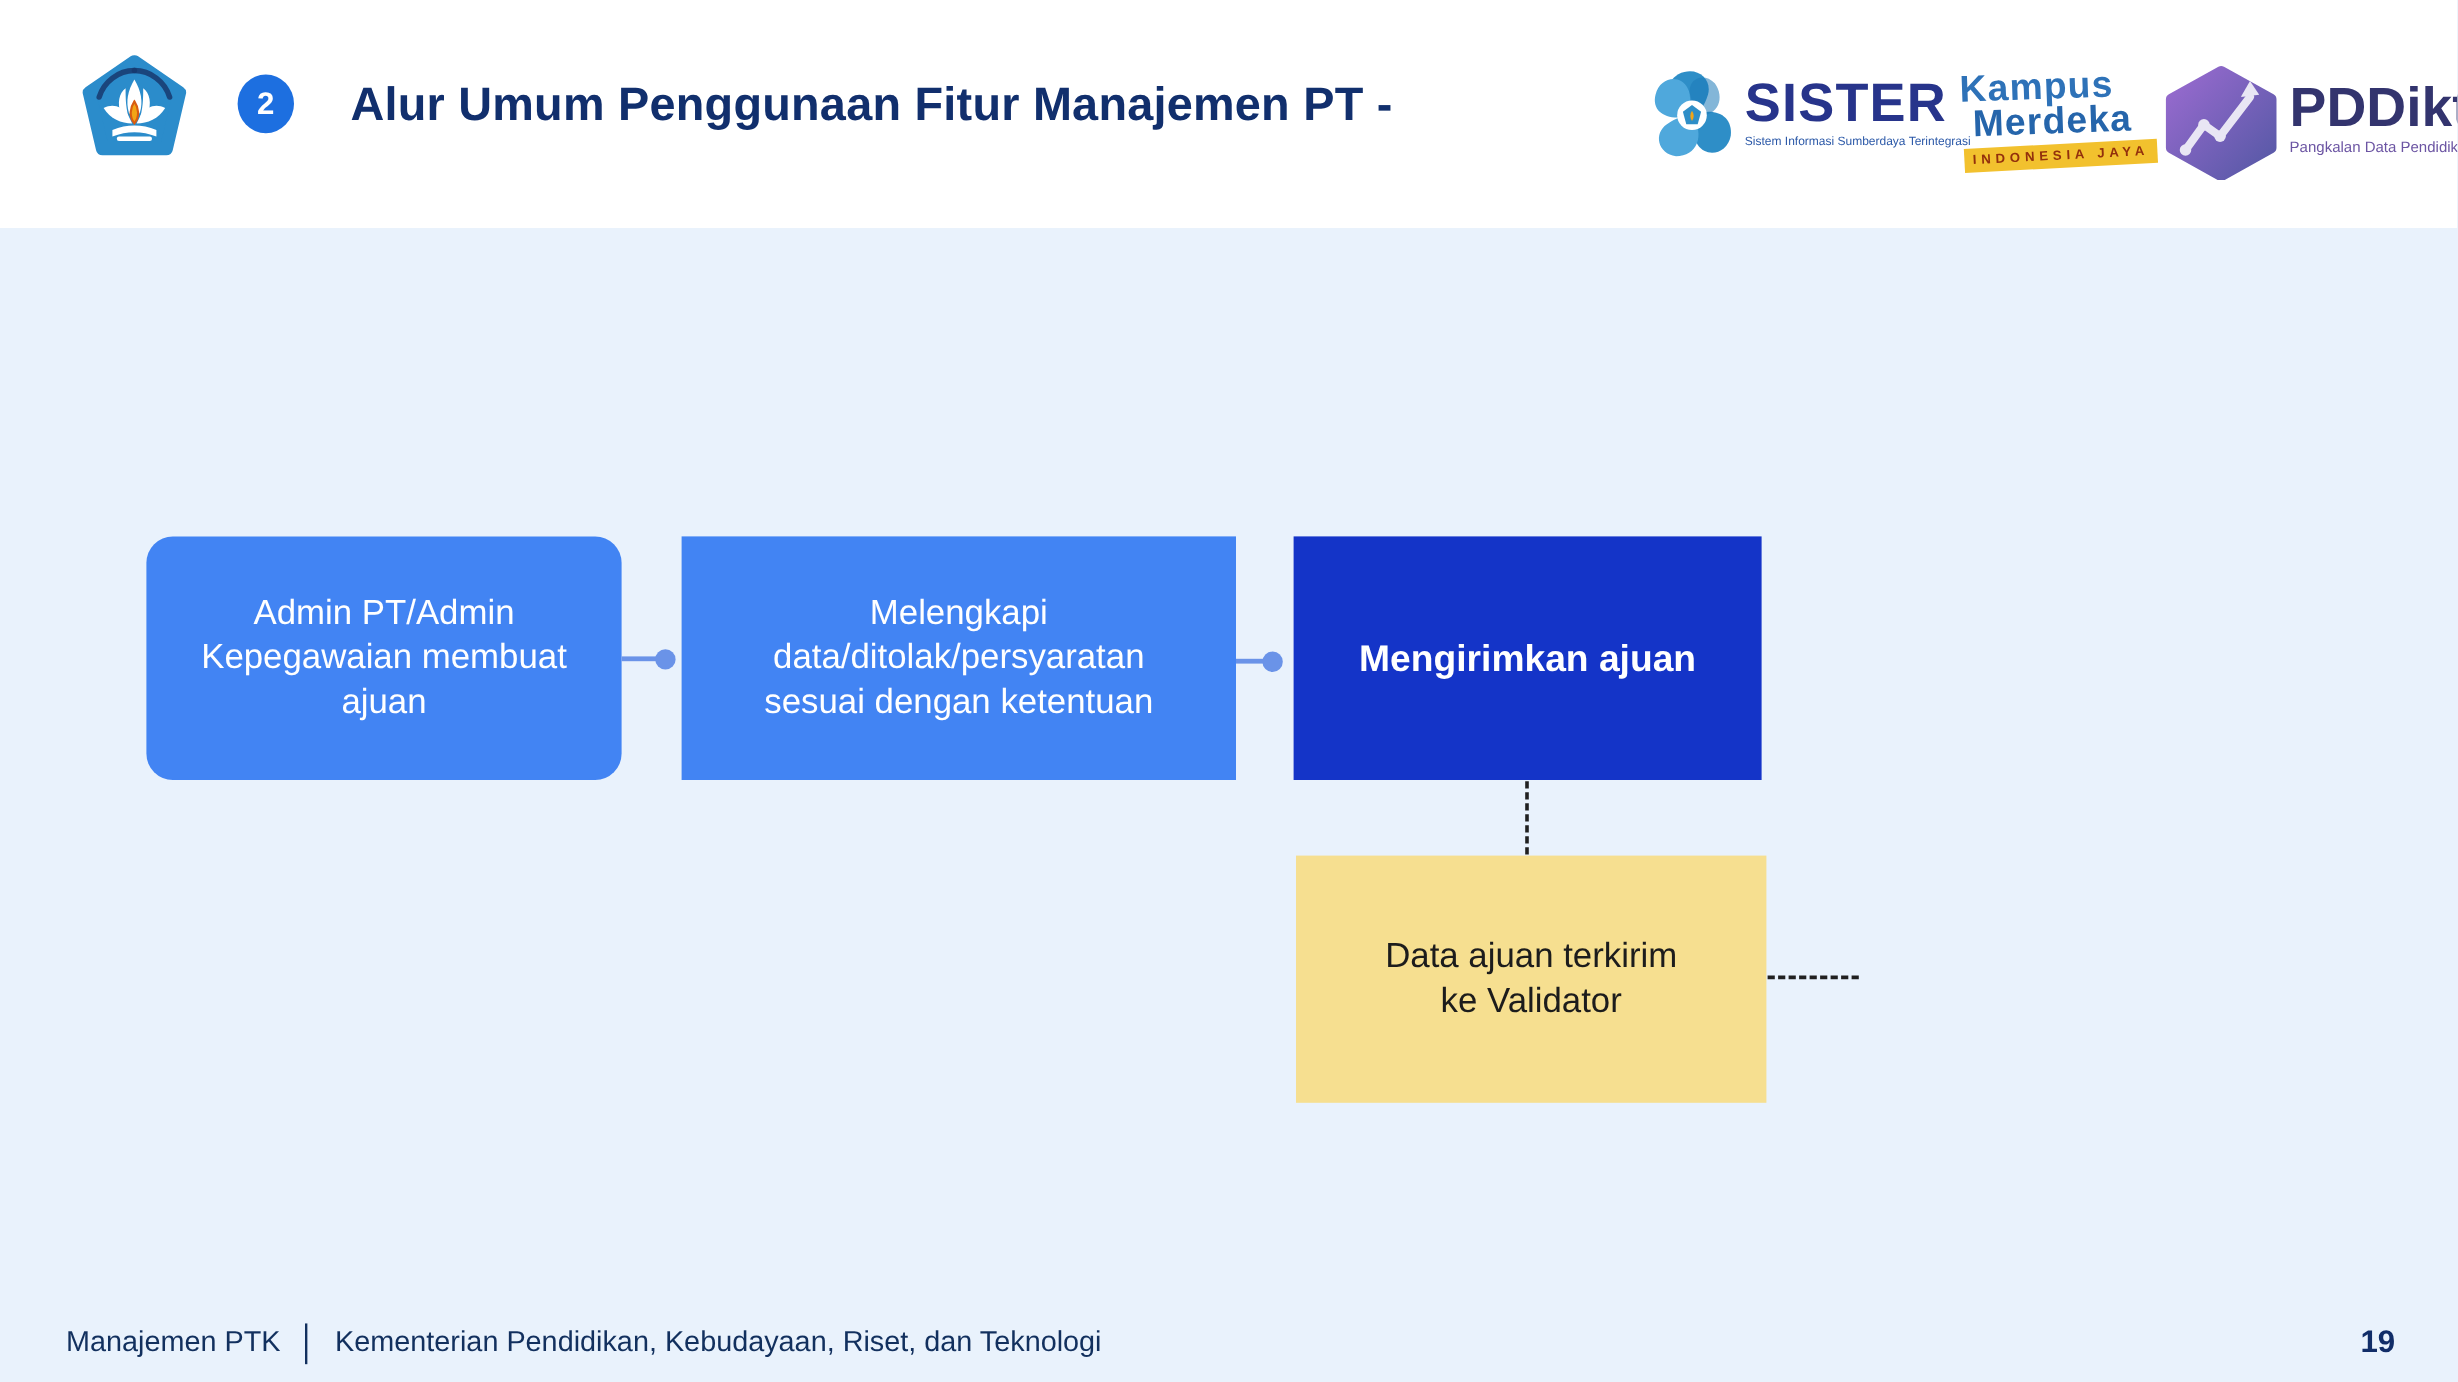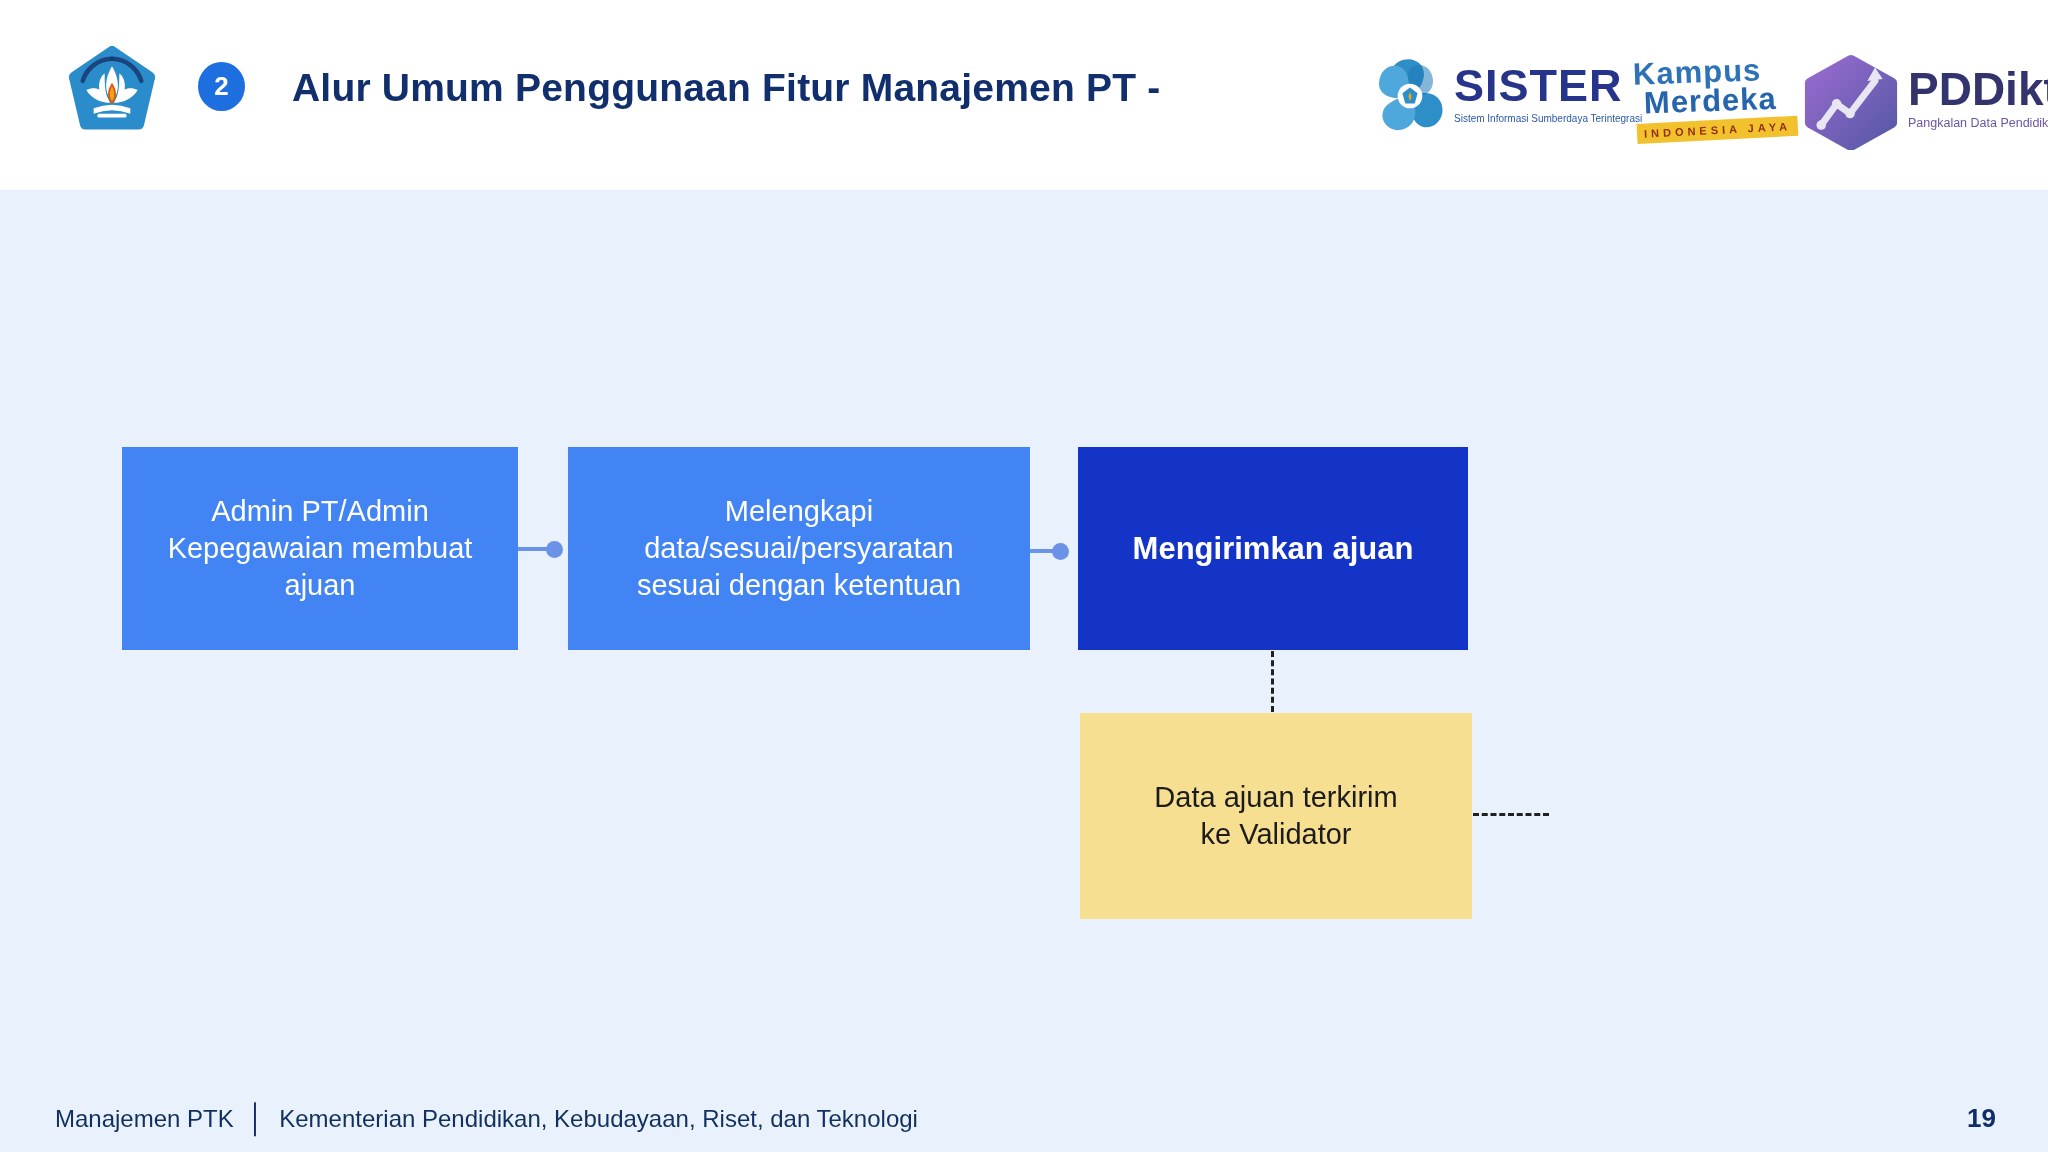--- a/index.html
+++ b/index.html
@@ -51,21 +51,21 @@
 
   
   .node {
     position: absolute; display: flex; align-items: center; justify-content: center;
     text-align: center; white-space: pre-line;
   }
   .node-process { background: #4284f3; color: #ffffff; font-size: 29px; line-height: 37px; }
   .node-highlight { background: #1434c8; color: #ffffff; font-size: 31px; font-weight: bold; }
   .node-result { background: #f6df90; color: #1c1c1c; font-size: 29px; line-height: 37px; font-weight: 500; }
 
-  .node-create   { left: 122px;  top: 447px; width: 396px; height: 203px; }
+  .node-create   { left: 122px;  top: 447px; width: 396px; height: 203px; border-radius: 22px; }
   .node-complete { left: 568px;  top: 447px; width: 462px; height: 203px; }
   .node-send     { left: 1078px; top: 447px; width: 390px; height: 203px; }
   .node-sent     { left: 1080px; top: 713px; width: 392px; height: 206px; }
   .node-revise   { left: 1550px; top: 713px; width: 397px; height: 206px; }
 
   .conn-line { position: absolute; background: #6a93e8; height: 4px; }
   .conn-line-1 { left: 518px; top: 547px; width: 34px; }
   .conn-line-2 { left: 1030px; top: 549px; width: 30px; }
   .conn-dot { position: absolute; width: 17px; height: 17px; border-radius: 50%; background: #6a93e8; }
   .conn-dot-1 { left: 546px; top: 541px; }
@@ -155,21 +155,21 @@
         <div class="pddikti-name">PDDikti</div>
         <div class="pddikti-tagline">Pangkalan Data Pendidikan Tinggi</div>
       </div>
     </div>
   </div>
 
   <div class="node node-process node-create">Admin PT/Admin
 Kepegawaian membuat
 ajuan</div>
   <div class="node node-process node-complete">Melengkapi
-data/sesuai/persyaratan
+data/ditolak/persyaratan
 sesuai dengan ketentuan</div>
   <div class="node node-result node-sent">Data ajuan terkirim
 ke Validator</div>
   <div class="node node-highlight node-send">Mengirimkan ajuan</div>
 
   <div class="conn-line conn-line-1"></div>
   <div class="conn-dot conn-dot-1"></div>
   <div class="conn-line conn-line-2"></div>
   <div class="conn-dot conn-dot-2"></div>
   <div class="conn-dash-v"></div>

